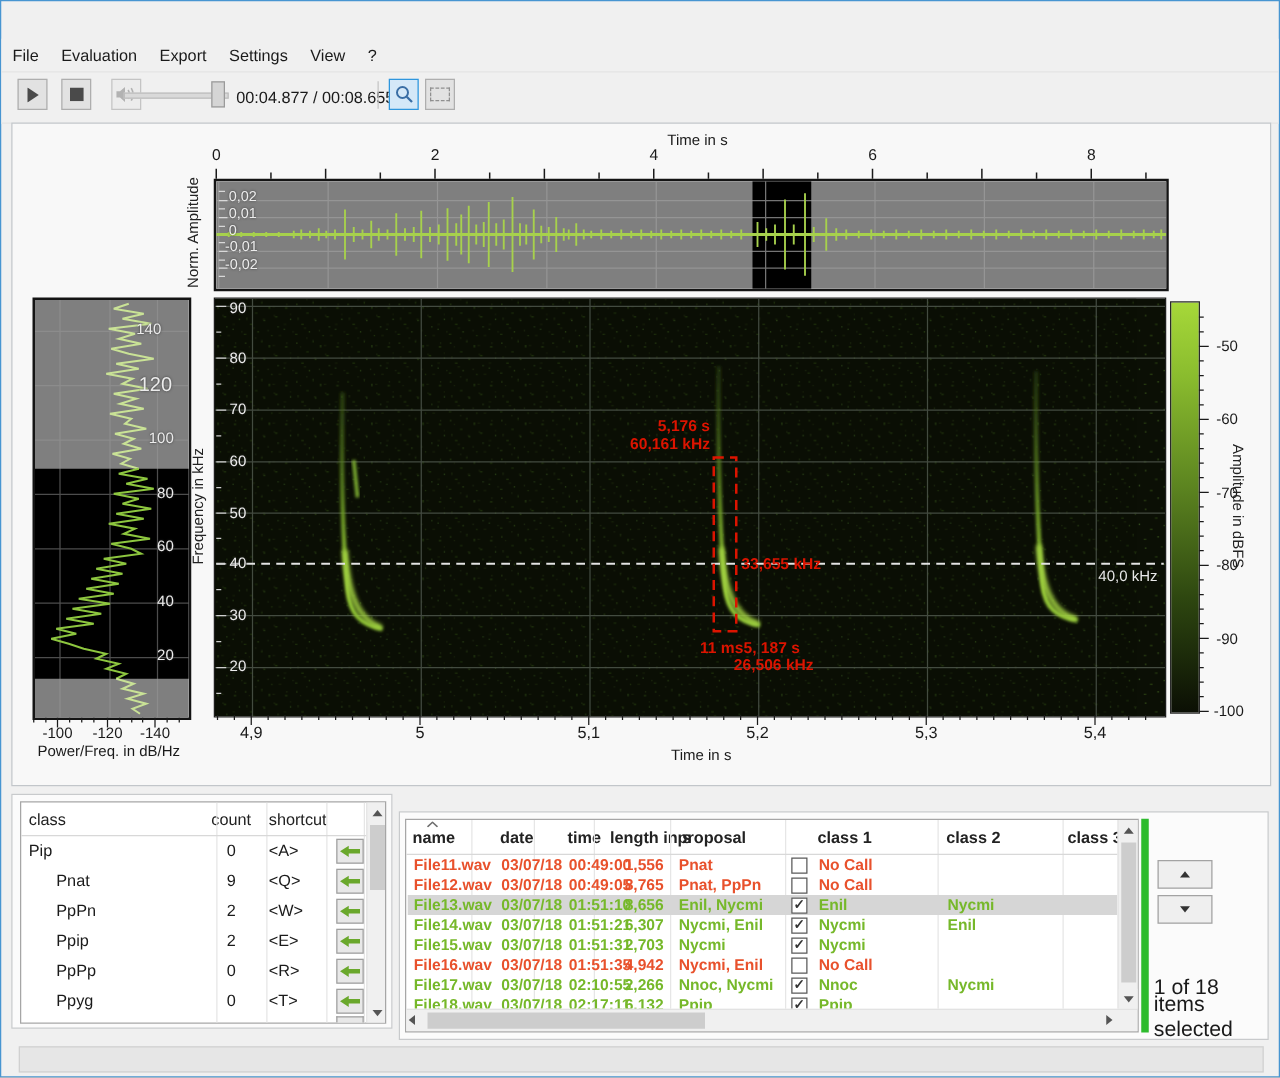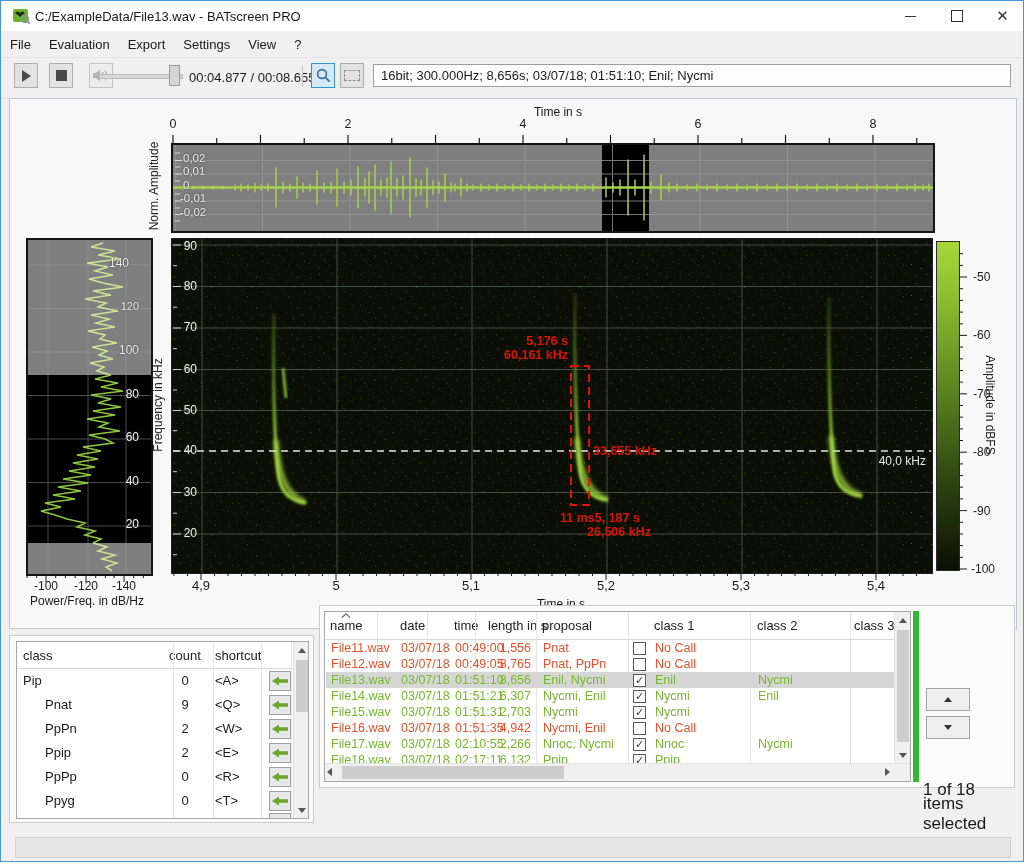--- a/index.html
+++ b/index.html
@@ -61,36 +61,20 @@
   .updn-btn{position:absolute;left:925px;width:44px;height:23px;background:#efefef;border:1px solid #a3a3a3;display:flex;align-items:center;justify-content:center;box-sizing:border-box;}
   .status-txt{position:absolute;left:922px;font-size:17px;color:#1a1a1a;}
   
   .statusbar{position:absolute;left:14px;top:836px;width:996px;height:21px;background:#e6e6e6;border:1px solid #d0d0d0;box-sizing:border-box;}
 </style>
 </head>
 <body>
 
 <div class="window">
 
-  <div class="titlebar">
-    <svg class="abs" style="left:12px;top:7px;" width="17" height="17" viewBox="0 0 17 17">
-      <rect x="0" y="1" width="15" height="13" rx="2" fill="#6cb32f"></rect>
-      <path d="M2,5 Q5,2 7,5 Q9,2 12,5 Q9,7 7,9 Q5,7 2,5 Z" fill="#1d2a10"></path>
-      <circle cx="12" cy="11" r="3.2" fill="none" stroke="#8a8f94" stroke-width="1.6"></circle>
-      <line x1="14.2" y1="13.2" x2="16.6" y2="15.6" stroke="#8a8f94" stroke-width="1.8"></line>
-    </svg>
-    <span class="title-text">C:/ExampleData/File13.wav - BATscreen PRO</span>
-    <div class="winbtn" style="left:887px;">
-        <div style="width:11px;height:1px;background:#333;"></div>
-      </div>
-    <div class="winbtn" style="left:933px;">
-        <div style="width:10px;height:10px;border:1px solid #333;"></div>
-      </div>
-    <div class="winbtn" style="left:979px;font-size:15px;">✕</div>
-  </div>
 
   <div class="menubar">
     <span class="menu-item">File</span>
     <span class="menu-item">Evaluation</span>
     <span class="menu-item">Export</span>
     <span class="menu-item">Settings</span>
     <span class="menu-item">View</span>
     <span class="menu-item">?</span>
   </div>
 
@@ -117,21 +101,20 @@
     <div class="tsep"></div>
     <div class="tbtn sel" style="left:310px;">
       <svg width="15" height="15" viewBox="0 0 15 15">
         <circle cx="6" cy="6" r="4.4" fill="none" stroke="#3a6ea5" stroke-width="1.6"></circle>
         <line x1="9.4" y1="9.4" x2="13.6" y2="13.6" stroke="#3a6ea5" stroke-width="1.9"></line>
       </svg>
     </div>
     <div class="tbtn" style="left:339px;">
       <div style="width:14px;height:9px;border:1px dashed #8f8f8f;"></div>
     </div>
-    <div class="info-field">16bit; 300.000Hz; 8,656s; 03/07/18; 01:51:10; Enil; Nycmi</div>
   </div>
 
   <div class="dispframe"></div>
 
   <span class="tick-label" style="left:497px;top:104px;width:120px;font-size:12px;">Time in s</span>
   <span class="tick-label" style="left:162px;top:116px;width:20px;">0</span>
   <span class="tick-label" style="left:337px;top:116px;width:20px;">2</span>
   <span class="tick-label" style="left:512px;top:116px;width:20px;">4</span>
   <span class="tick-label" style="left:687px;top:116px;width:20px;">6</span>
   <span class="tick-label" style="left:862px;top:116px;width:20px;">8</span>
@@ -213,21 +196,21 @@
         <line x1="25" y1="392.5" x2="148" y2="392.5"></line>
       <line x1="25" y1="436" x2="148" y2="436"></line>
         <line x1="25" y1="479.5" x2="148" y2="479.5"></line>
       <line x1="25" y1="523" x2="148" y2="523"></line>
     </g>
     <path fill="none" stroke="#c9e296" stroke-width="1.6" d="M100,240 L88,244 L112,248 L95,252 L118,256 L84,260 L105,264 L92,268 L110,272 L86,276 L100,280 L120,284 L90,288 L108,292 L82,296 L103,300 L95,304 L115,308 L88,312 L106,316 L93,320 L112,324 L85,328 L102,332 L97,336 L114,340 L89,344 L104,348 L96,352 L110,356 L87,360 L101,364 L94,368 L108,372"></path>
     <path fill="none" stroke="#8dc63f" stroke-width="1.6" d="M108,372 L92,376 L115,380 L98,384 L120,388 L88,392 L108,396 L95,400 L118,404 L90,408 L112,412 L84,416 L105,420 L96,424 L117,428 L86,432 L102,436 L110,440 L80,444 L98,448 L74,452 L95,456 L70,460 L92,464 L66,468 L88,472 L60,476 L85,480 L55,484 L78,488 L50,492 L72,496 L42,500 L58,504 L38,508 L52,512 L64,516 L82,520 L74,524 L92,528 L82,532 L98,536 L90,540"></path>
     <path fill="none" stroke="#c9e296" stroke-width="1.6" d="M90,540 L104,544 L95,548 L112,552 L99,556 L114,560 L103,564 L109,568"></path>
   </svg>
   <span class="inpanel-label" style="left:100px;top:255px;width:28px;text-align:right;font-size:12px;">140</span>
-  <span class="inpanel-label" style="left:110px;top:299px;width:28px;text-align:right;font-size:11px;">120</span>
+  <span class="inpanel-label" style="left:110px;top:299px;width:28px;text-align:left;font-size:16px;">120</span>
   <span class="inpanel-label" style="left:110px;top:342px;width:28px;text-align:right;font-size:12px;">100</span>
   <span class="inpanel-label" style="left:110px;top:386px;width:28px;text-align:right;font-size:12px;">80</span>
   <span class="inpanel-label" style="left:110px;top:429px;width:28px;text-align:right;font-size:12px;">60</span>
   <span class="inpanel-label" style="left:110px;top:473px;width:28px;text-align:right;font-size:12px;">40</span>
   <span class="inpanel-label" style="left:110px;top:516px;width:28px;text-align:right;font-size:12px;">20</span>
   <svg class="abs" style="left:25px;top:573px;" width="123" height="12" viewBox="0 0 123 12">
     <g stroke="#1a1a1a" stroke-width="1">
       <line x1="1" y1="0" x2="1" y2="4"></line>
         <line x1="10.7" y1="0" x2="10.7" y2="4"></line>
         <line x1="20" y1="0" x2="20" y2="8"></line>
@@ -545,21 +528,21 @@
             <div class="tri up"></div>
           </div>
         <div class="sthumb" style="left:2px;top:18px;width:12px;height:52px;"></div>
         <div class="sbtn" style="top:160px;height:16px;">
             <div class="tri dn"></div>
           </div>
       </div>
     </div>
   </div>
 
-  <div class="bframe" style="left:318px;top:604px;width:696px;height:183px;">
+  <div class="bframe" style="left:318px;top:648px;width:696px;height:183px;font-weight:bold;">
     <div class="tablebox" style="left:4px;top:5px;width:587px;height:171px;">
       <svg class="abs" style="left:16px;top:1px;" width="10" height="5" viewBox="0 0 10 5">
           <path d="M1,4.5 L5,0.8 L9,4.5" fill="none" stroke="#6e6e6e" stroke-width="1.2"></path>
         </svg>
       <span class="th" style="left:5px;">name</span>
       <span class="th" style="left:75px;">date</span>
       <span class="th" style="left:129px;">time</span>
       <span class="th" style="left:163px;">length in s</span>
       <span class="th" style="left:217px;">proposal</span>
       <span class="th" style="left:329px;">class 1</span>

